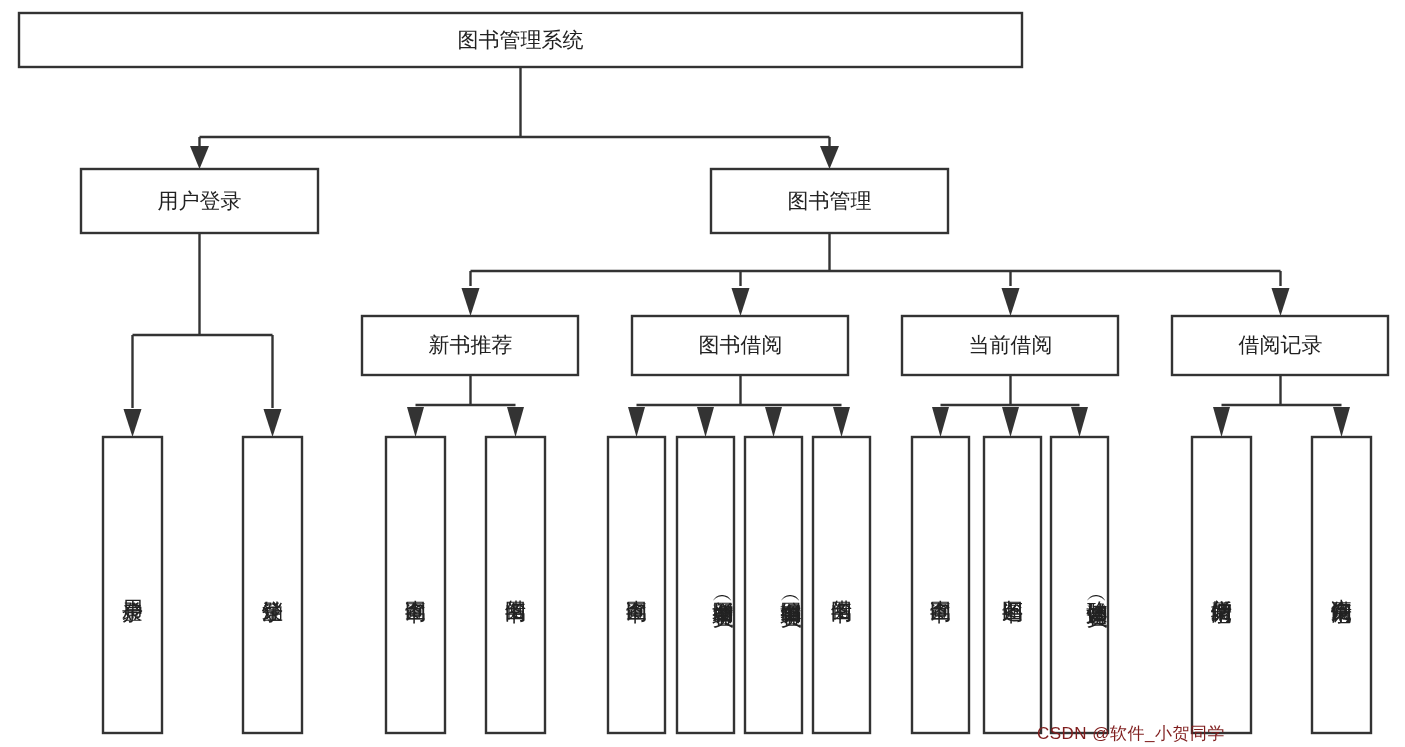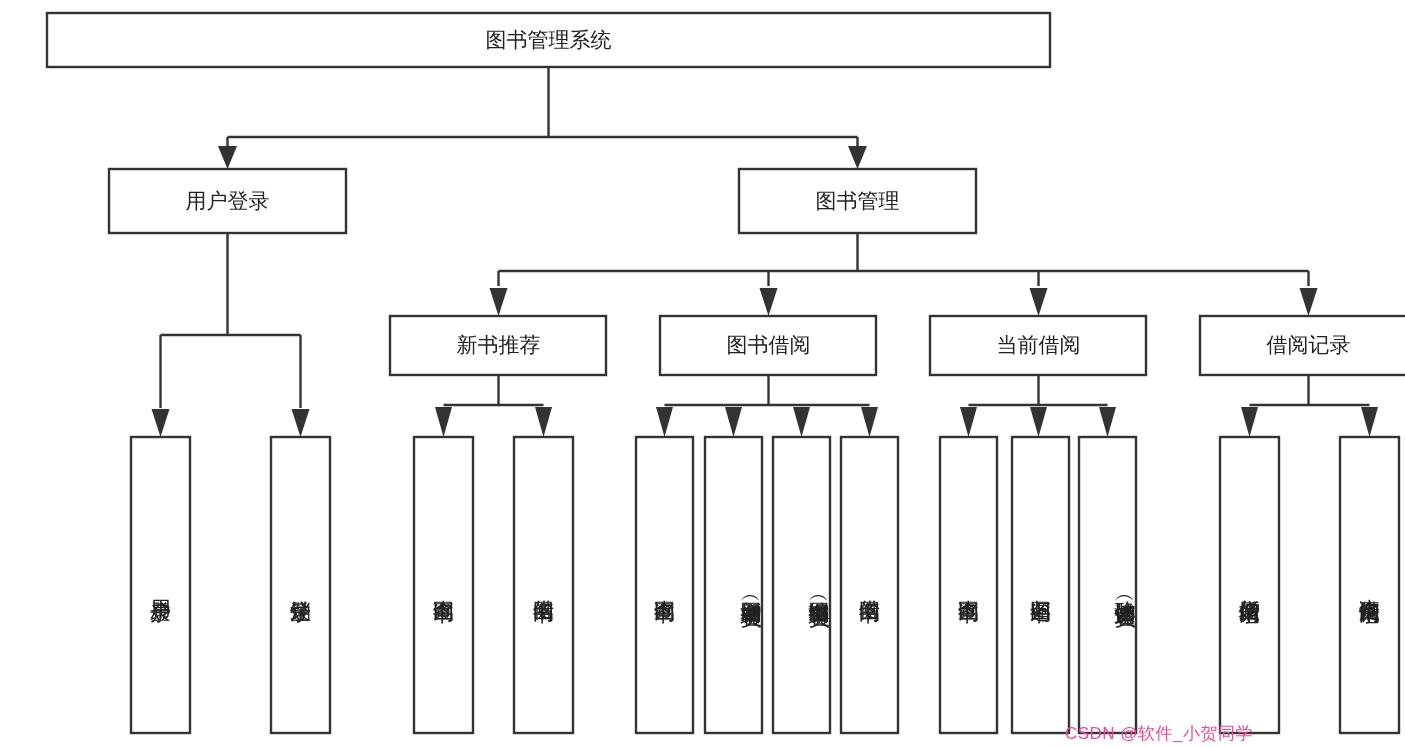--- a/index.html
+++ b/index.html
@@ -11,21 +11,20 @@
     width: 1405px;
     height: 747px;
     font-family: "Liberation Sans", "DejaVu Sans", sans-serif;
     overflow: hidden;
     position: relative;
   }
   #diagram-root {
     position: relative;
     width: 1231px;
     height: 747px;
-    margin-left: 28px;
   }
   svg#diagram-svg {
     position: absolute;
     top: 0;
     left: 0;
     width: 1405px;
     height: 747px;
     display: block;
   }
   .node-box {
@@ -68,21 +67,21 @@
   }
   .vlabel.center-v {
     align-items: center;
   }
   #watermark {
     position: absolute;
     right: 6px;
     bottom: 2px;
     font-family: "Liberation Sans", "DejaVu Sans", sans-serif;
     font-size: 17px;
-    color: #ec4899;
+    color: #7f1d1d;
     white-space: nowrap;
     letter-spacing: 0.5px;
   }
 </style>
 </head>
 <body>
 
 <div id="diagram-root">
 
   <svg id="diagram-svg" viewBox="0 0 1405 747">

